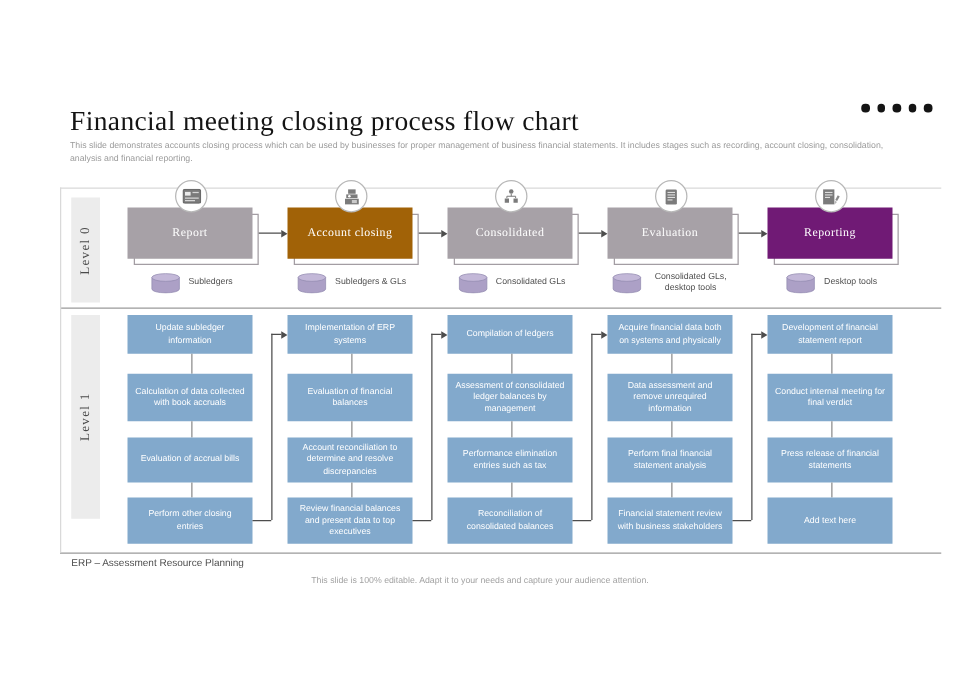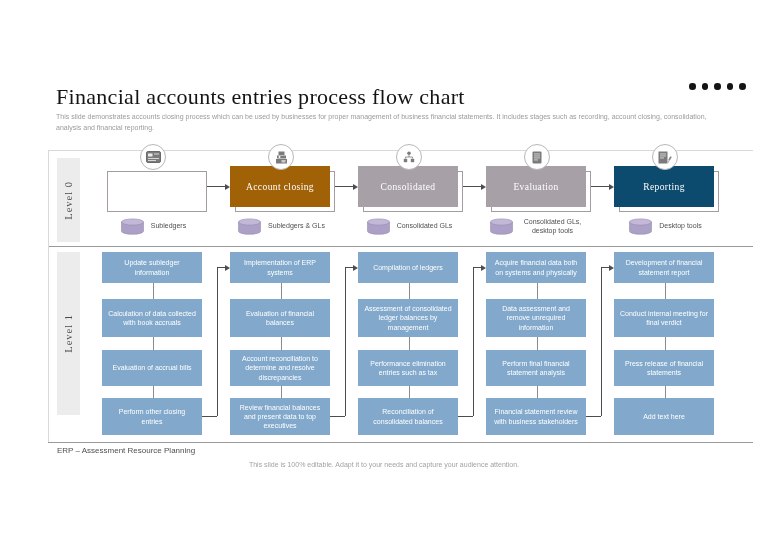--- a/index.html
+++ b/index.html
@@ -41,37 +41,38 @@
 <body>
 
 <div class="slide">
   <div class="dots" id="dots">
       <i></i>
       <i></i>
       <i></i>
       <i></i>
       <i></i>
     </div>
-  <h1 class="title">Financial accounts entries process flow chart</h1>
+  <h1 class="title">Financial meeting closing process flow chart</h1>
   <p class="subtitle">This slide demonstrates accounts closing process which can be used by businesses for proper management of business financial statements. It includes stages such as recording, account closing, consolidation, analysis and financial reporting.</p>
 
   <div class="diagram">
     <div class="hline-static top-line"></div>
     <div class="hline-static mid-line"></div>
     <div class="hline-static bot-line"></div>
     <div class="left-line"></div>
     <div class="level-bar level0">
       <span>Level 0</span>
     </div>
     <div class="level-bar level1">
       <span>Level 1</span>
     </div>
     <div id="diagram-content">
         <div class="stage" style="left: 54px; top: 16px;">
           <div class="stage-frame"></div>
+          <div class="stage-fill" style="background: rgb(167, 161, 167);">Report</div>
         </div>
         <div class="icon-circle" style="left: 92px; top: -6px;">
           <svg width="15" height="12" viewBox="0 0 15 12">
             <rect x="0.5" y="0.5" width="14" height="11" rx="1.5" fill="#7b7b7b" stroke="#6a6a6a"></rect>
             <rect x="2" y="2.5" width="4.5" height="3" fill="#fff" opacity=".85"></rect>
             <rect x="8" y="2.5" width="5" height="1" fill="#fff" opacity=".7"></rect>
             <rect x="2" y="7" width="11" height="1" fill="#fff" opacity=".7"></rect>
             <rect x="2" y="9" width="8" height="1" fill="#fff" opacity=".7"></rect>
           </svg>
         </div>
@@ -204,21 +205,21 @@
         <div class="vconn" style="left: 489px; top: 236px; height: 12px;"></div>
         <div class="task" style="left: 438px; top: 248px; height: 37px; background: rgb(130, 169, 204);">Financial statement review with business stakeholders</div>
         <div class="hseg" style="left: 538px; top: 266px; width: 15px;"></div>
         <div class="vseg" style="left: 553px; top: 117px; height: 149px;"></div>
         <div class="harrow" style="left: 553px; top: 114px; width: 13px;">
           <i class="ln"></i>
           <i class="hd"></i>
         </div>
         <div class="stage" style="left: 566px; top: 16px;">
           <div class="stage-frame"></div>
-          <div class="stage-fill" style="background: #0c4a6e; text-align: right;">Reporting</div>
+          <div class="stage-fill" style="background: #701a75; text-align: right;">Reporting</div>
         </div>
         <div class="icon-circle" style="left: 604px; top: -6px;">
           <svg width="14" height="13" viewBox="0 0 14 13">
             <rect x="0.5" y="0.5" width="9" height="12" fill="#7b7b7b"></rect>
             <rect x="2" y="2.5" width="6" height="0.9" fill="#fff" opacity=".75"></rect>
             <rect x="2" y="4.5" width="6" height="0.9" fill="#fff" opacity=".75"></rect>
             <rect x="2" y="6.5" width="4" height="0.9" fill="#fff" opacity=".75"></rect>
             <path d="M10.2 9l2-3.8 1.6 0.9-2.1 3.7z" fill="#8a8a8a"></path>
             <path d="M9.6 12.6l0.4-3 1.6 0.9z" fill="#b5b5b5"></path>
           </svg>

